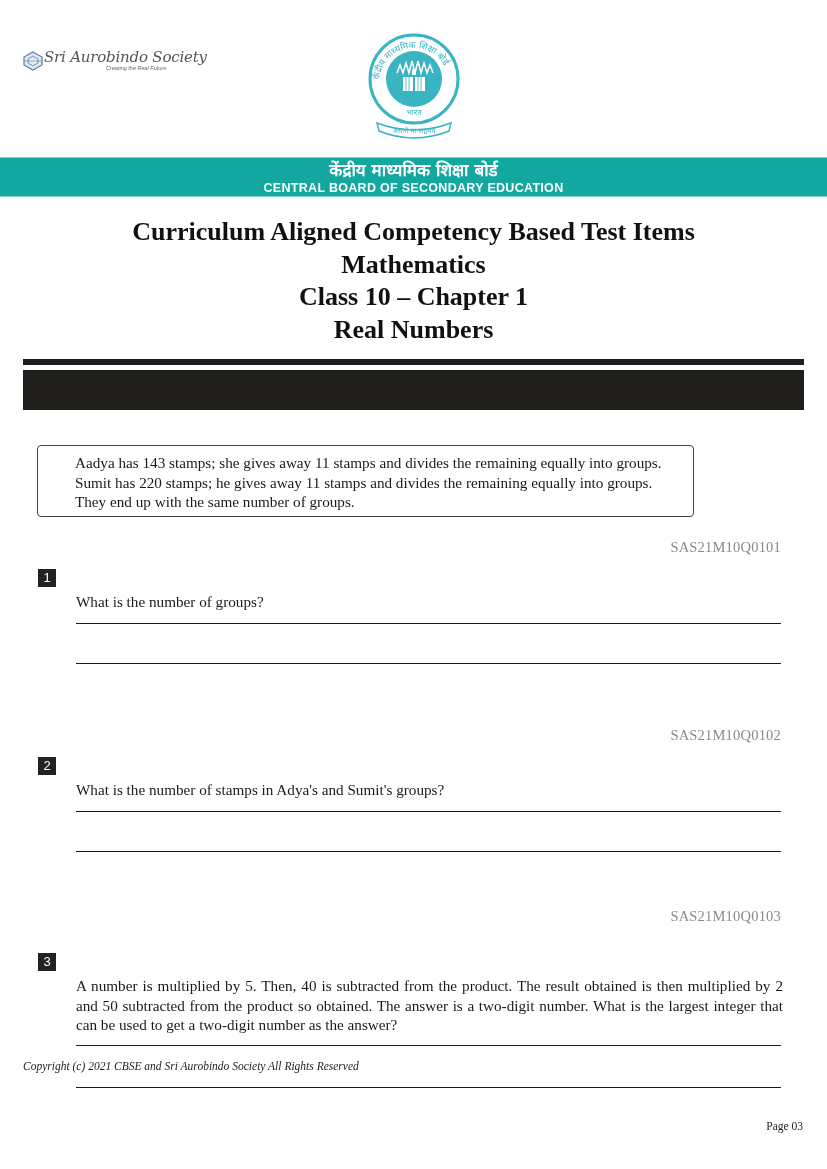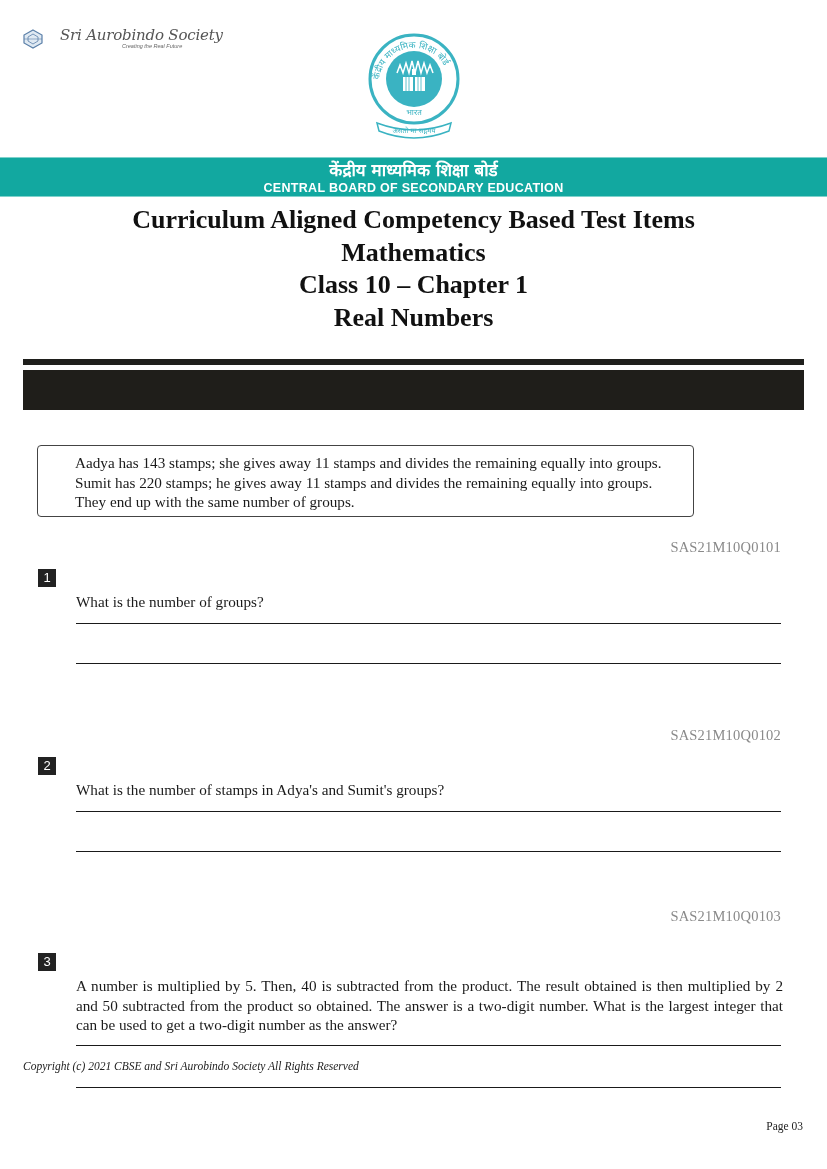--- a/index.html
+++ b/index.html
@@ -1,31 +1,31 @@
 <!DOCTYPE html>
 <html><head>
   <meta charset="utf-8">
   <style>
     * { margin: 0; padding: 0; box-sizing: border-box; }
     html, body { width: 827px; height: 1169px; background: #ffffff; overflow: hidden; }
     body { position: relative; font-family: "DejaVu Serif", "Liberation Serif", serif; color: #1a1a1a; }
 
-    .sas-logo { position: absolute; left: 22px; top: 28px; display: flex; align-items: center; gap: 16px; }
+    .sas-logo { position: absolute; left: 22px; top: 50px; display: flex; align-items: center; gap: 0; }
     .sas-logo .emblem { width: 22px; height: 20px; }
     .sas-logo .txt { display: flex; flex-direction: column; }
     .sas-logo .name { font-family: "DejaVu Serif", serif; font-style: italic; font-size: 15px; color: #555; letter-spacing: -0.2px; line-height: 15px; }
     .sas-logo .tag { font-family: "Liberation Sans", sans-serif; font-style: italic; font-size: 5.5px; color: #666; margin-left: 62px; line-height: 7px; }
 
     .cbse-emblem { position: absolute; left: 365px; top: 33px; width: 98px; height: 110px; }
 
     .banner { position: absolute; left: 0; top: 157px; width: 827px; height: 40px; background: #12a8a0; border-top: 1px solid #7fd2cc; border-bottom: 1px solid #7fd2cc; text-align: center; color: #fff; }
     .banner .hindi { font-family: "DejaVu Sans", sans-serif; font-size: 17px; font-weight: bold; line-height: 22px; padding-top: 1px; }
     .banner .eng { font-family: "Liberation Sans", sans-serif; font-weight: bold; font-size: 12.5px; letter-spacing: 0.3px; line-height: 14px; }
 
-    .titles { position: absolute; left: 0; top: 204px; width: 827px; text-align: center; font-family: "Liberation Serif", serif; font-weight: bold; color: #111; }
+    .titles { position: absolute; left: 0; top: 216px; width: 827px; text-align: center; font-family: "Liberation Serif", serif; font-weight: bold; color: #111; }
     .titles div { font-size: 26px; line-height: 32.5px; }
 
     .rule-top { position: absolute; left: 23px; top: 359px; width: 781px; height: 6px; background: #1f1f1c; }
     .rule-block { position: absolute; left: 23px; top: 370px; width: 781px; height: 40px; background: #1f1e1a; }
 
     .context-box { position: absolute; left: 37px; top: 445px; width: 657px; height: 72px; border: 1.5px solid #444; border-radius: 4px; padding: 7px 0 0 37px; font-family: "Liberation Serif", serif; font-size: 15.2px; line-height: 19.5px; color: #1a1a1a; }
 
     .qcode { position: absolute; right: 46px; font-family: "Liberation Serif", serif; font-size: 14.5px; color: #8a8a8a; letter-spacing: 0.2px; }
     .qnum { position: absolute; left: 38px; width: 18px; height: 18px; background: #222; color: #fff; font-family: "Liberation Sans", sans-serif; font-size: 13px; text-align: center; line-height: 18px; }
     .qtext { position: absolute; left: 76px; width: 707px; font-family: "Liberation Serif", serif; font-size: 15.2px; line-height: 19.5px; color: #1a1a1a; margin-top: 24px; }

